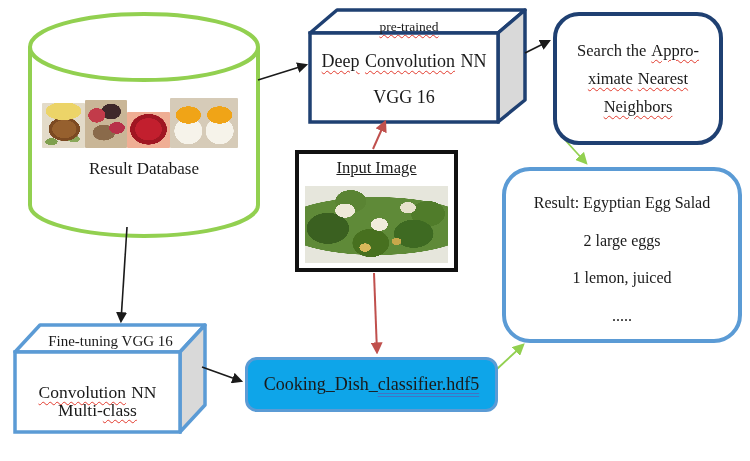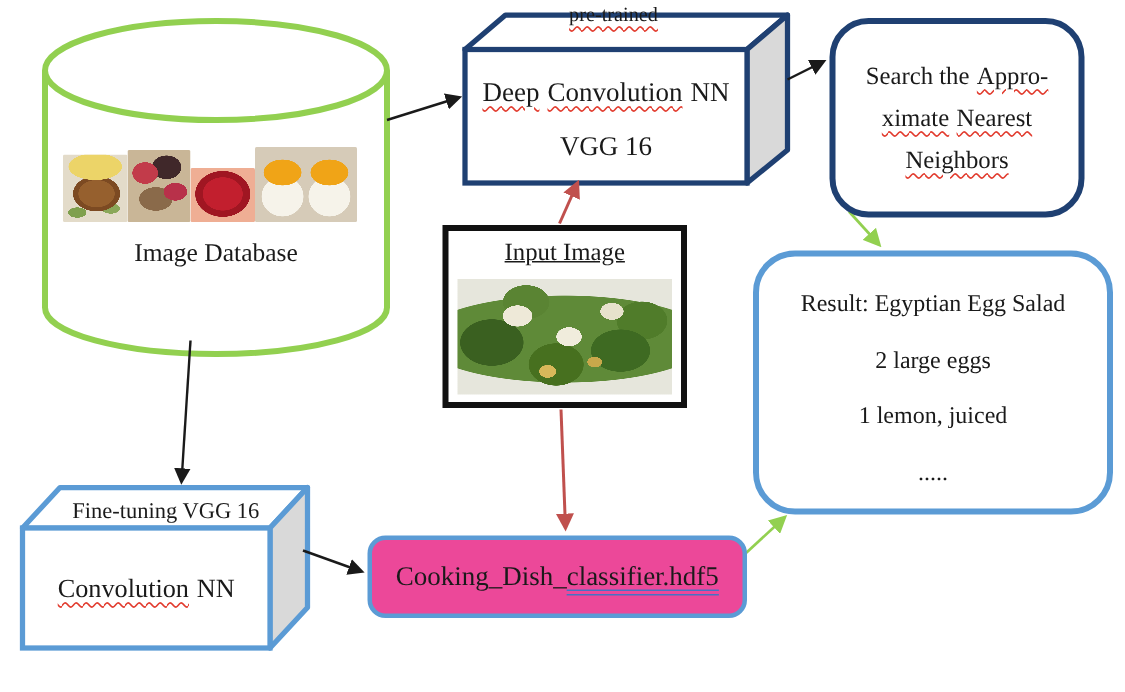--- a/index.html
+++ b/index.html
@@ -35,21 +35,21 @@
   .result-box {
     left:502px; top:167px; width:240px; height:176px; box-sizing:border-box;
     border:4px solid #5b9bd5; border-radius:28px; background:#fff;
   }
   .input-box {
     left:295px; top:150px; width:163px; height:122px; box-sizing:border-box;
     border:4px solid #111111; background:#fff;
   }
   .classifier-box {
     left:245px; top:357px; width:253px; height:55px; box-sizing:border-box;
-    border:3px solid #5b9bd5; border-radius:12px; background:#ec4899;
+    border:3px solid #5b9bd5; border-radius:12px; background:#0ea5e9;
     display:flex; align-items:center; justify-content:center;
     font-size:18px;
   }
   .food-tile { border-radius:1px; }
   .tile1 {
     background:
       radial-gradient(26px 13px at 50% 18%, #ecd468 0 68%, rgba(0,0,0,0) 69%),
       radial-gradient(20px 15px at 52% 58%, #96602e 0 60%, #7c4a22 61% 78%, rgba(0,0,0,0) 79%),
       radial-gradient(9px 5px at 22% 86%, #7fa04e 0 68%, rgba(0,0,0,0) 69%),
       radial-gradient(9px 5px at 74% 80%, #8aa85a 0 68%, rgba(0,0,0,0) 69%),
@@ -135,23 +135,23 @@
     <line x1="374" y1="273" x2="377" y2="352" stroke="#c0504d" stroke-width="2" marker-end="url(#ar)"></line>
     <line x1="566" y1="141" x2="586" y2="163" stroke="#92d050" stroke-width="1.8" marker-end="url(#ag)"></line>
     <line x1="497" y1="369" x2="523" y2="345" stroke="#92d050" stroke-width="1.8" marker-end="url(#ag)"></line>
   </svg>
 
   <div class="abs food-tile tile1" style="left:42px; top:103px; width:43px; height:45px;"></div>
   <div class="abs food-tile tile2" style="left:85px; top:100px; width:42px; height:48px;"></div>
   <div class="abs food-tile tile3" style="left:127px; top:112px; width:43px; height:36px;"></div>
   <div class="abs food-tile tile4" style="left:170px; top:98px; width:68px; height:50px;"></div>
 
-  <div class="abs txt" style="left:59px; top:158px; width:170px; font-size:17px;">Image Database</div>
+  <div class="abs txt" style="left:59px; top:158px; width:170px; font-size:17px;">Result Database</div>
 
-  <div class="abs txt" style="left:354px; top:2px; width:110px; font-size:13.5px;"><span class="sq">pre-trained</span></div>
+  <div class="abs txt" style="left:354px; top:19px; width:110px; font-size:13.5px;"><span class="sq">pre-trained</span></div>
   <div class="abs txt" style="left:310px; top:50px; width:188px; font-size:18px;"><span class="sq">Deep</span><span class="sq gap">Convolution</span><span class="gap">NN</span></div>
   <div class="abs txt" style="left:310px; top:86px; width:188px; font-size:18px;">VGG 16</div>
 
   <div class="abs search-box"></div>
   <div class="abs txt" style="left:553px; top:37px; width:170px; font-size:16.5px; line-height:28px;">
     <div><span>Search the</span><span class="sq gap">Appro-</span></div>
     <div><span class="sq">ximate</span><span class="sq gap">Nearest</span></div>
     <div><span class="sq">Neighbors</span></div>
   </div>
 
@@ -162,18 +162,19 @@
   <div class="abs result-box"></div>
   <div class="abs txt" style="left:502px; top:184px; width:240px; font-size:16px; line-height:37.5px;">
     <div>Result: Egyptian Egg Salad</div>
     <div>2 large eggs</div>
     <div>1 lemon, juiced</div>
     <div>.....</div>
   </div>
 
   <div class="abs txt" style="left:33px; top:332px; width:155px; font-size:15px;">Fine-tuning VGG 16</div>
   <div class="abs txt" style="left:15px; top:366px; width:165px; font-size:17.5px;margin-top:16px;"><span class="sq">Convolution</span><span class="gap">NN</span></div>
+  <div class="abs txt" style="left:15px; top:400px; width:165px; font-size:17.5px;"><span>Multi-</span><span class="sq">class</span></div>
 
   <div class="abs classifier-box">
       <span><span>Cooking_Dish_</span><span class="dbl">classifier.hdf5</span></span>
     </div>
 
 </div>
 
 </body></html>

